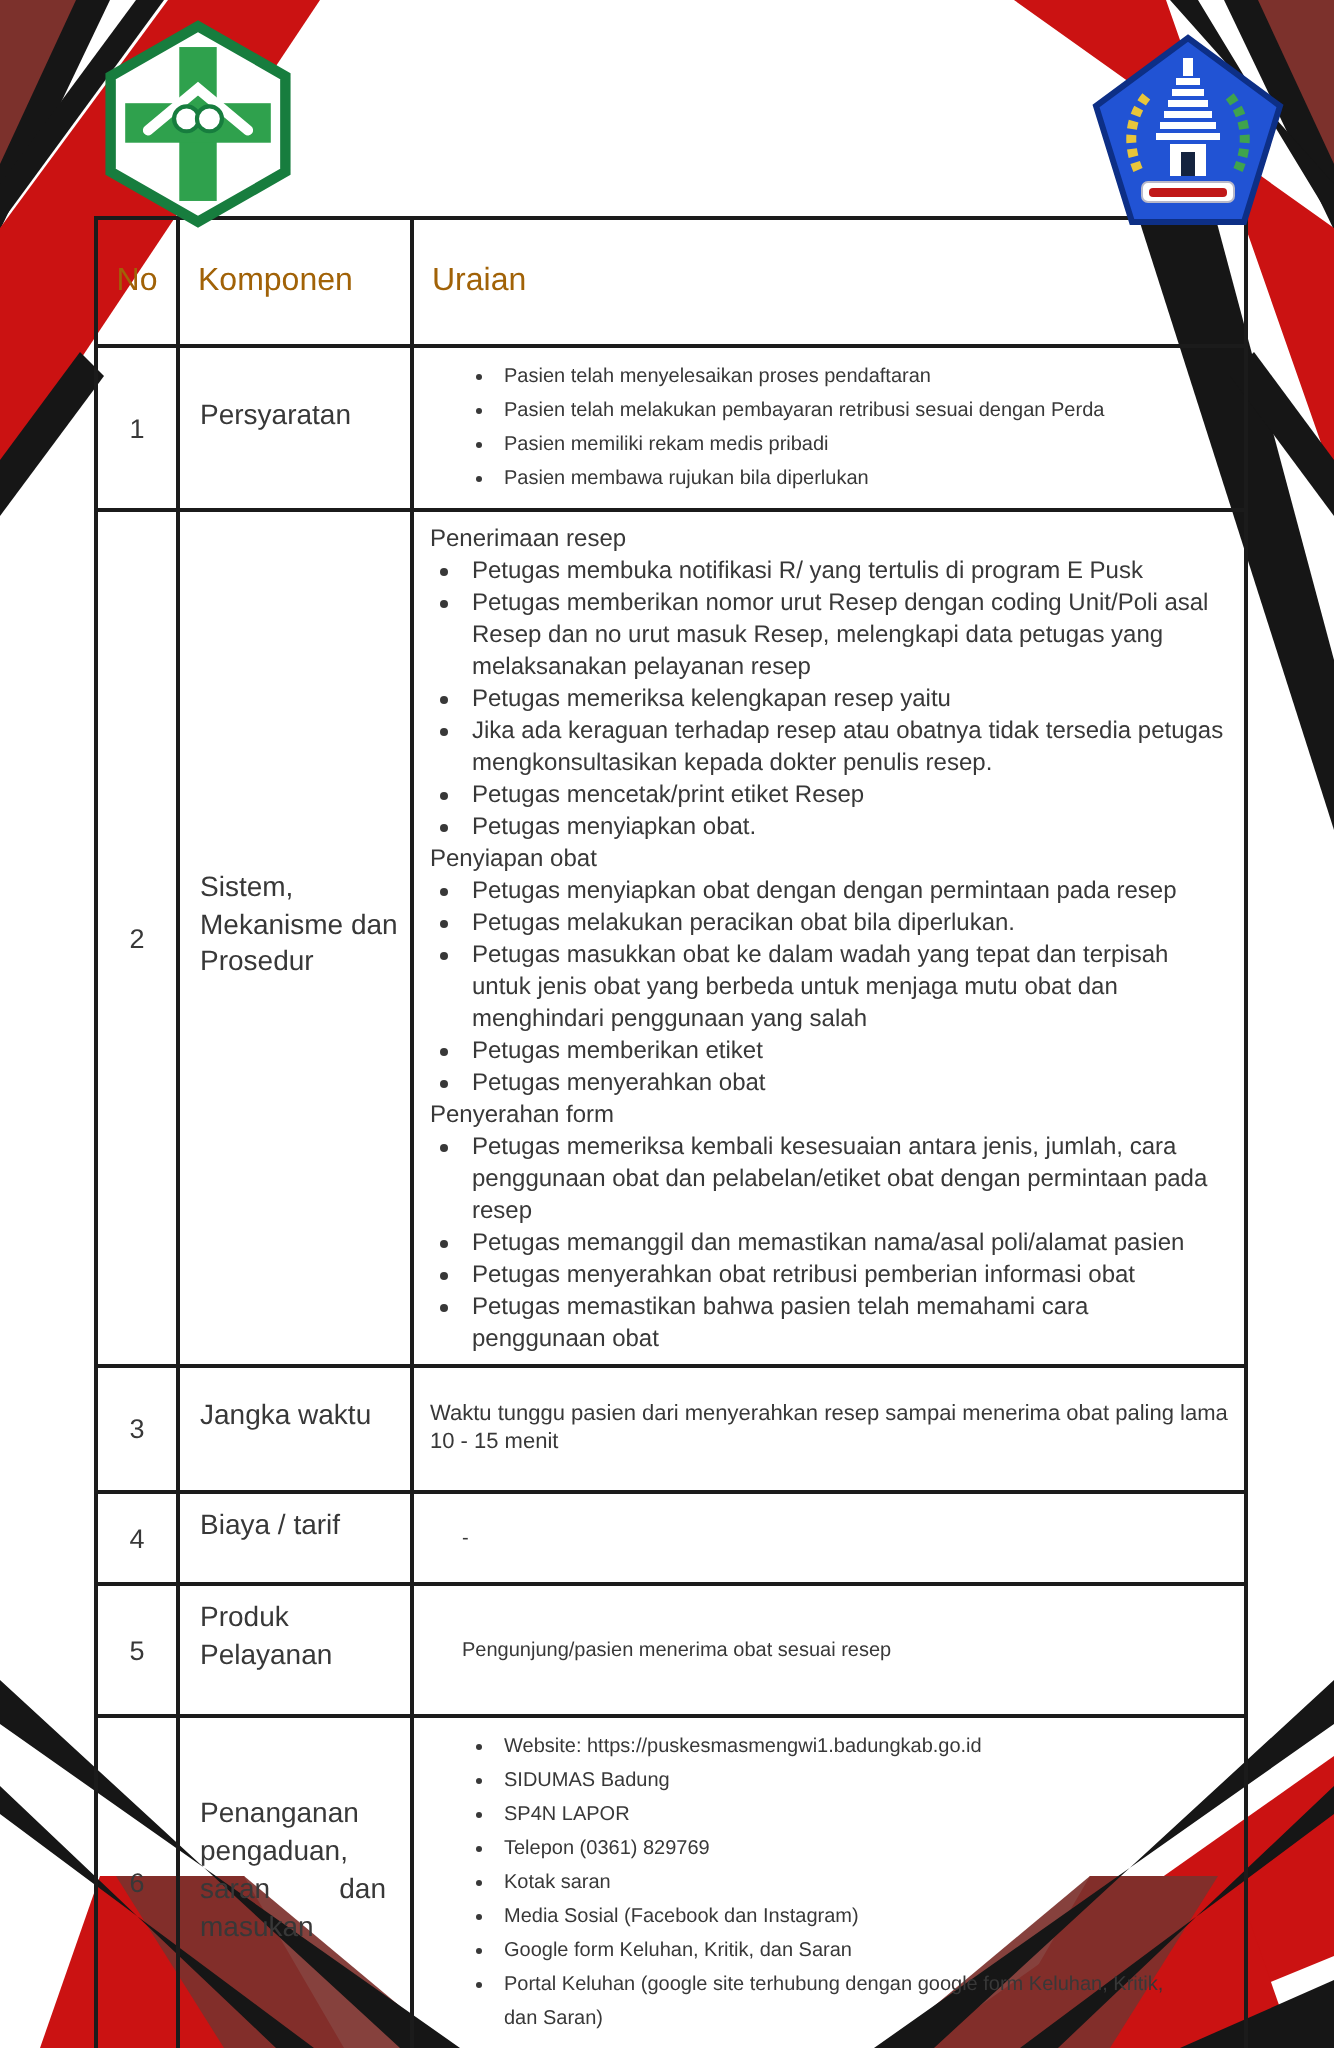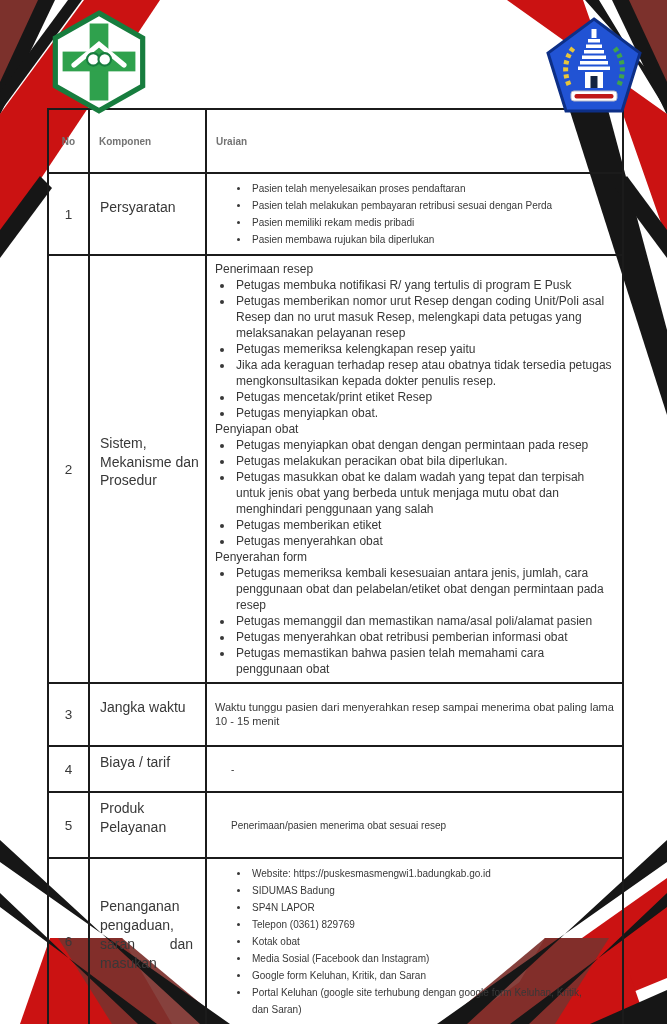--- a/index.html
+++ b/index.html
@@ -27,21 +27,21 @@
   .logo-right{left:544px;top:17px;width:100px;height:100px}
 
   
   table.std{position:absolute;left:47px;top:108px;width:575px;z-index:1;
             border-collapse:collapse;table-layout:fixed;color:var(--text)}
   table.std th,table.std td{border:2px solid var(--table-border);vertical-align:middle;
             background:transparent}
   col.c-no{width:41px}
   col.c-komp{width:117px}
   col.c-urai{width:417px}
-  th{font-size:10px;font-weight:bold;text-align:left;padding:6px 9px;color:#737373}
+  th{font-size:16px;font-weight:normal;text-align:left;padding:6px 9px;color:#a16207}
   th.th-no{text-align:center;padding:6px 2px}
   td.no{font-size:13.5px;text-align:center}
   td.komp{font-size:14px;padding:6px 6px 20px 10px;line-height:1.35}
   td.komp.justify{text-align:justify;padding-right:12px}
   td.urai{font-size:10px;padding:6px 24px;line-height:17px}
   td.urai ul{margin:0;padding-left:19px}
   td.urai li{padding-left:2px}
   td.urai.dense{font-size:12px;line-height:16px;padding:5px 8px}
   .sec-h{margin-left:0}
   td.small-text{font-size:11px;padding:16px 8px;line-height:1.3}
@@ -182,33 +182,33 @@
 
     <tr class="h-r4">
       <td class="no">4</td>
       <td class="komp">Biaya / tarif</td>
       <td class="urai">-</td>
     </tr>
 
     <tr class="h-r5">
       <td class="no">5</td>
       <td class="komp">Produk Pelayanan</td>
-      <td class="urai">Penerimaan/pasien menerima obat sesuai resep</td>
+      <td class="urai">Pengunjung/pasien menerima obat sesuai resep</td>
     </tr>
 
     <tr class="h-r6">
       <td class="no">6</td>
       <td class="komp justify">Penanganan pengaduan, saran dan masukan</td>
       <td class="urai">
         <ul>
               <li>Website: https://puskesmasmengwi1.badungkab.go.id</li>
               <li>SIDUMAS Badung</li>
               <li>SP4N LAPOR</li>
               <li>Telepon (0361) 829769</li>
-              <li>Kotak obat</li>
+              <li>Kotak saran</li>
               <li>Media Sosial (Facebook dan Instagram)</li>
               <li>Google form Keluhan, Kritik, dan Saran</li>
               <li>Portal Keluhan (google site terhubung dengan google form Keluhan, Kritik, dan Saran)</li>
             </ul>
       </td>
     </tr>
   </tbody>
     </table>
 
 </div>

